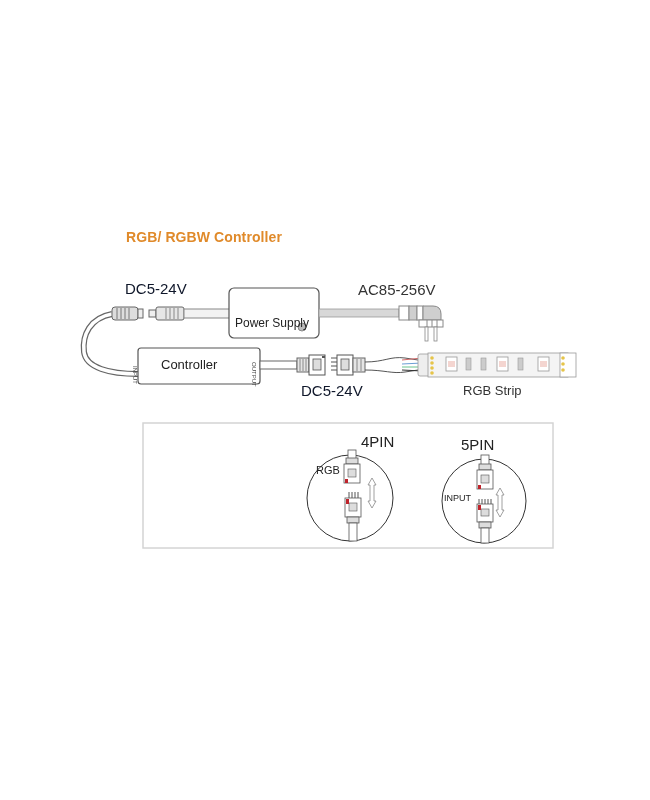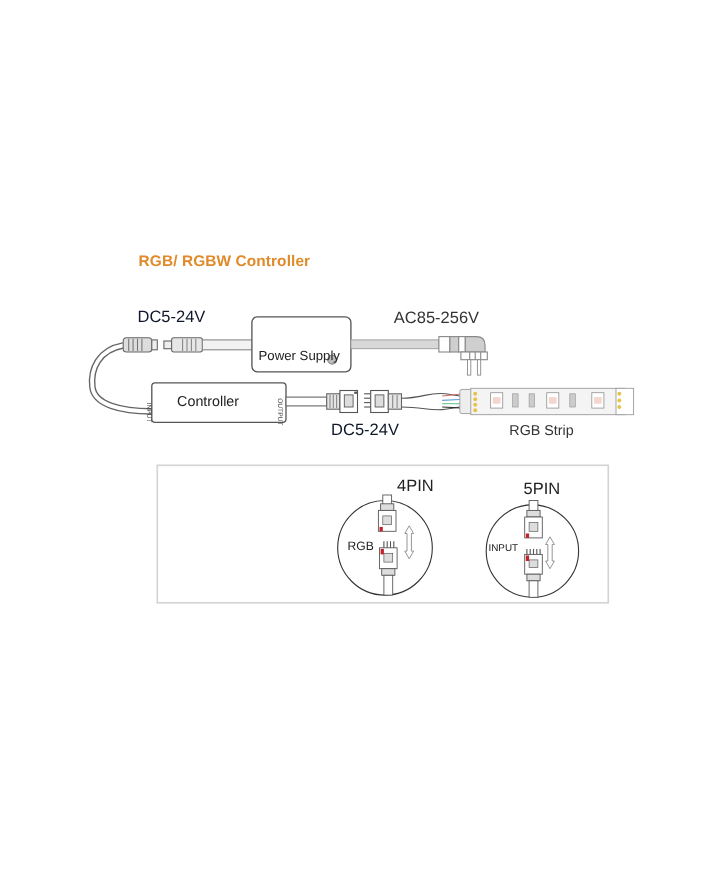--- a/index.html
+++ b/index.html
@@ -171,15 +171,15 @@
 <div class="abs red-label" style="left:125px; top:280px;">DC5-24V</div>
 <div class="abs dark-label" style="left:358px; top:281px;">AC85-256V</div>
 <div class="abs" style="left:235px; top:316px; font-size:12px; color:#222;">Power Supply</div>
 <div class="abs" style="left:161px; top:357px; font-size:13px; color:#222;">Controller</div>
 <div class="abs" style="left:138px; top:366px; font-size:6px; color:#444; transform:rotate(90deg); transform-origin:left top; width:20px;">INPUT</div>
 <div class="abs" style="left:257px; top:362px; font-size:6px; color:#444; transform:rotate(90deg); transform-origin:left top; width:24px;">OUTPUT</div>
 <div class="abs red-label" style="left:301px; top:382px;">DC5-24V</div>
 <div class="abs" style="left:463px; top:383px; font-size:13px; color:#333;">RGB Strip</div>
 
 <div class="abs" style="left:332px; top:433px; font-size:15px; color:#222;margin-left:29px;">4PIN</div>
-<div class="abs" style="left:316px; top:491px; font-size:11px; color:#222;">RGB</div>
-<div class="abs" style="left:476px; top:436px; font-size:15px; color:#222;">5PIN</div>
+<div class="abs" style="left:316px; top:464px; font-size:11px; color:#222;">RGB</div>
+<div class="abs" style="left:461px; top:436px; font-size:15px; color:#222;">5PIN</div>
 <div class="abs" style="left:444px; top:493px; font-size:9px; color:#222;">INPUT</div>
 
 </body></html>

